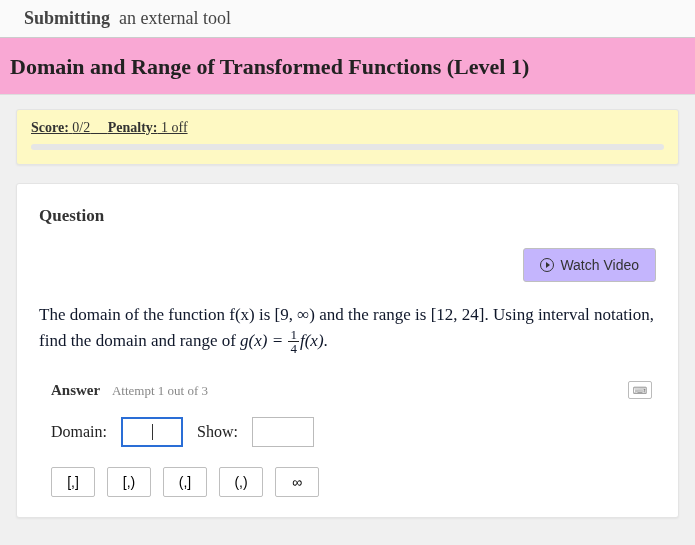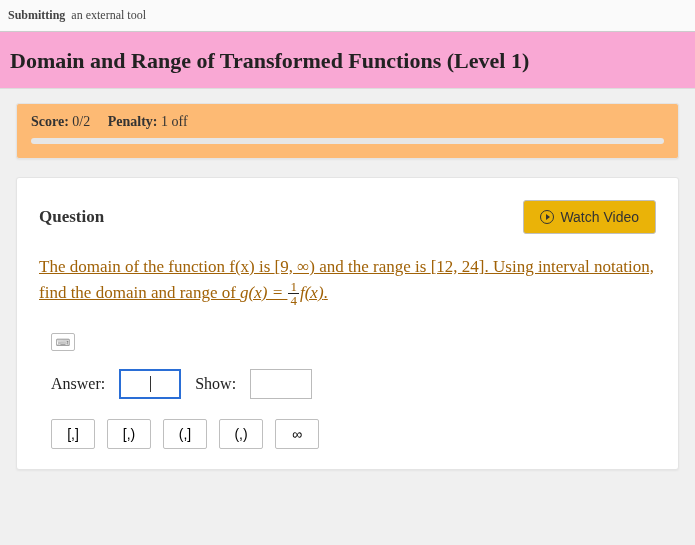--- a/index.html
+++ b/index.html
@@ -5,80 +5,82 @@
 * { box-sizing: border-box; margin: 0; padding: 0; }
 body {
   font-family: Georgia, 'Times New Roman', serif;
   background: #f0f0f0;
   width: 695px;
   height: 545px;
   overflow: hidden;
   color: #333;
 }
 .submitting-bar {
-  padding: 8px 8px;
-  font-size: 12px;
+  padding: 8px 24px;
+  font-size: 18px;
   color: #444;
   border-bottom: 1px solid #ccc;
   background: #fafafa;
 }
 .submitting-bar b { font-weight: 600; }
 .title-row {
   padding: 16px 10px 14px 10px;
   font-size: 22px;
   font-weight: 700;
   color: #222;
   border-bottom: 1px solid #ddd;
   background: #f9a8d4;
 }
 .score-block {
   margin: 14px 16px 0 16px;
-  background: #fdba74;
+  background: #fef9c3;
   border: 1px solid #e4e4e4;
   border-radius: 3px;
   padding: 10px 14px 14px 14px;
   box-shadow: 0 1px 2px rgba(0,0,0,0.05);
+  text-decoration: underline;
 }
 .score-line { font-size: 14px; color: #333; }
 .score-line b { font-weight: 700; }
 .score-progress {
   margin-top: 8px;
   height: 6px;
   width: 100%;
   background: #e6e6e6;
   border-radius: 3px;
 }
 .question-card {
   margin: 18px 16px 0 16px;
   background: #fff;
   border: 1px solid #e4e4e4;
   border-radius: 3px;
   padding: 22px 22px 20px 22px;
   box-shadow: 0 1px 2px rgba(0,0,0,0.05);
 }
 .question-header {
   display: flex;
-  align-items: center;
+  align-items: flex-start;
   justify-content: space-between;
   margin-bottom: 20px;
 }
 .question-label { font-size: 17px; font-weight: 700; color: #333; }
 .btn-row { display: flex; gap: 12px; }
 .btn {
   border: 1px solid #bfbfbf;
-  background: #eab308;
+  background: #c4b5fd;
   padding: 8px 16px;
   font-size: 14px;
   border-radius: 3px;
   cursor: pointer;
   display: inline-flex;
   align-items: center;
   gap: 6px;
   font-family: Arial, sans-serif;
   color: #333;
+  margin-top: 42px;
 }
 .play-icon {
   width: 14px; height: 14px;
   border: 1.5px solid #333;
   border-radius: 50%;
   display: inline-flex;
   align-items: center;
   justify-content: center;
 }
 .play-icon::after {
@@ -86,22 +88,21 @@
   display: block;
   width: 0; height: 0;
   border-left: 4px solid #333;
   border-top: 3px solid transparent;
   border-bottom: 3px solid transparent;
   margin-left: 1px;
 }
 .question-body {
   font-size: 17px;
   line-height: 1.5;
-  color: #a16207;
-  text-decoration: underline;
+  color: #0f172a;
 }
 .question-body .math { font-style: italic; }
 .frac {
   display: inline-block;
   vertical-align: middle;
   text-align: center;
   font-size: 13px;
   line-height: 1;
   margin: 0 1px;
 }
@@ -188,25 +189,29 @@
       </button>
     </div>
   </div>
 
   <div class="question-body">
     <span>The domain of the function f(x) is </span><span>[9, ∞)</span><span> and the range is </span><span>[12, 24]</span><span>. Using interval notation, find the domain and range of </span><span class="math">g(x) = </span><span class="frac"><span class="num">1</span><span class="den">4</span></span><span class="math">f(x)</span><span>.</span>
   </div>
 
   <div class="answer-block">
     <div class="answer-head">
+      <span>
+        <b>Answer</b>
+        <span class="attempt">Attempt 1 out of 3</span>
+      </span>
       <span class="keyboard-icon">⌨</span>
     </div>
 
     <div class="dr-row">
-      <span class="dr-label">Answer:</span>
+      <span class="dr-label">Domain:</span>
       <span class="input-box">
           <span class="cursor"></span>
         </span>
       <span class="dr-label">Show:</span>
       <span class="input-box-plain"></span>
     </div>
 
     <div class="bracket-row">
       <button class="bracket-btn">[,]</button>
       <button class="bracket-btn">[,)</button>

